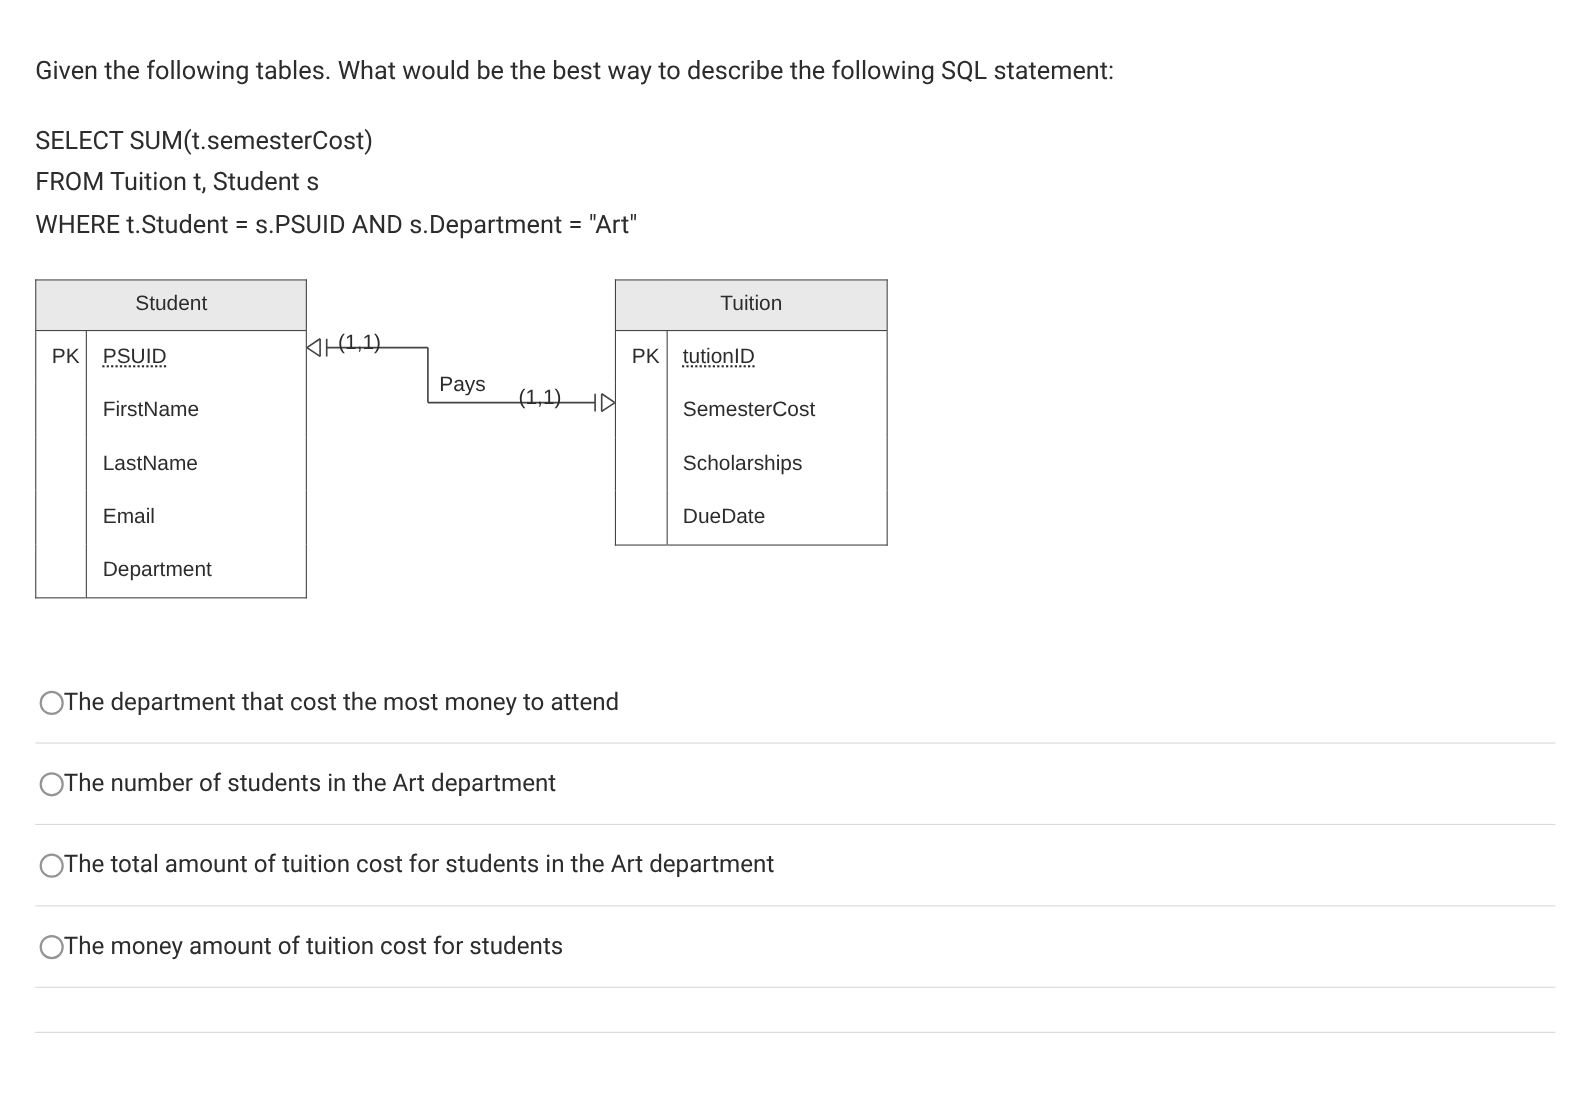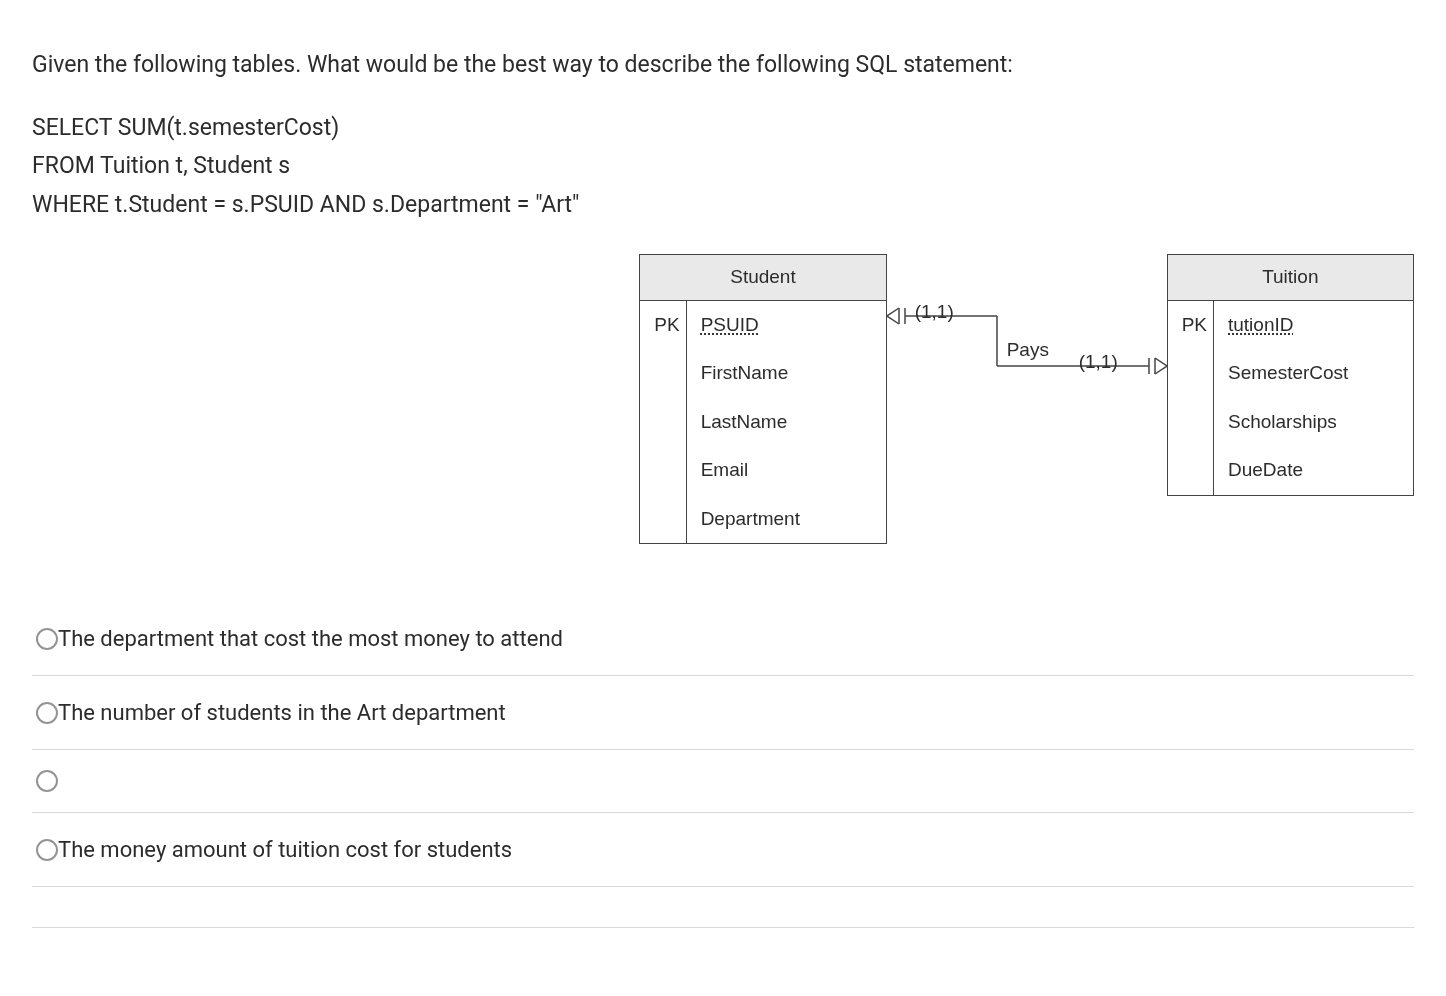--- a/index.html
+++ b/index.html
@@ -22,21 +22,20 @@
     margin-bottom: 32px;
     font-size: 23px;
     color: #2c2c2c;
   }
   .sql-line { margin-bottom: 4px; }
   .diagram {
     display: flex;
     align-items: flex-start;
     gap: 0;
     margin-bottom: 56px;
-    justify-content: flex-end;
   }
   .erd-table {
     border: 1.5px solid #444;
     border-collapse: collapse;
     font-family: Arial, sans-serif;
     font-size: 19px;
   }
   .erd-table .hdr {
     background: #e9e9e9;
     text-align: center;
@@ -204,20 +203,21 @@
   <div class="option-row">
     <div class="radio"></div>
     <div>The department that cost the most money to attend</div>
   </div>
   <div class="option-row">
     <div class="radio"></div>
     <div>The number of students in the Art department</div>
   </div>
   <div class="option-row">
     <div class="radio"></div>
+    <div>The total amount of tuition cost for students in the Art department</div>
   </div>
   <div class="option-row">
     <div class="radio"></div>
     <div>The money amount of tuition cost for students</div>
   </div>
 </div>
 
 <hr class="final">
 
 </body></html>

